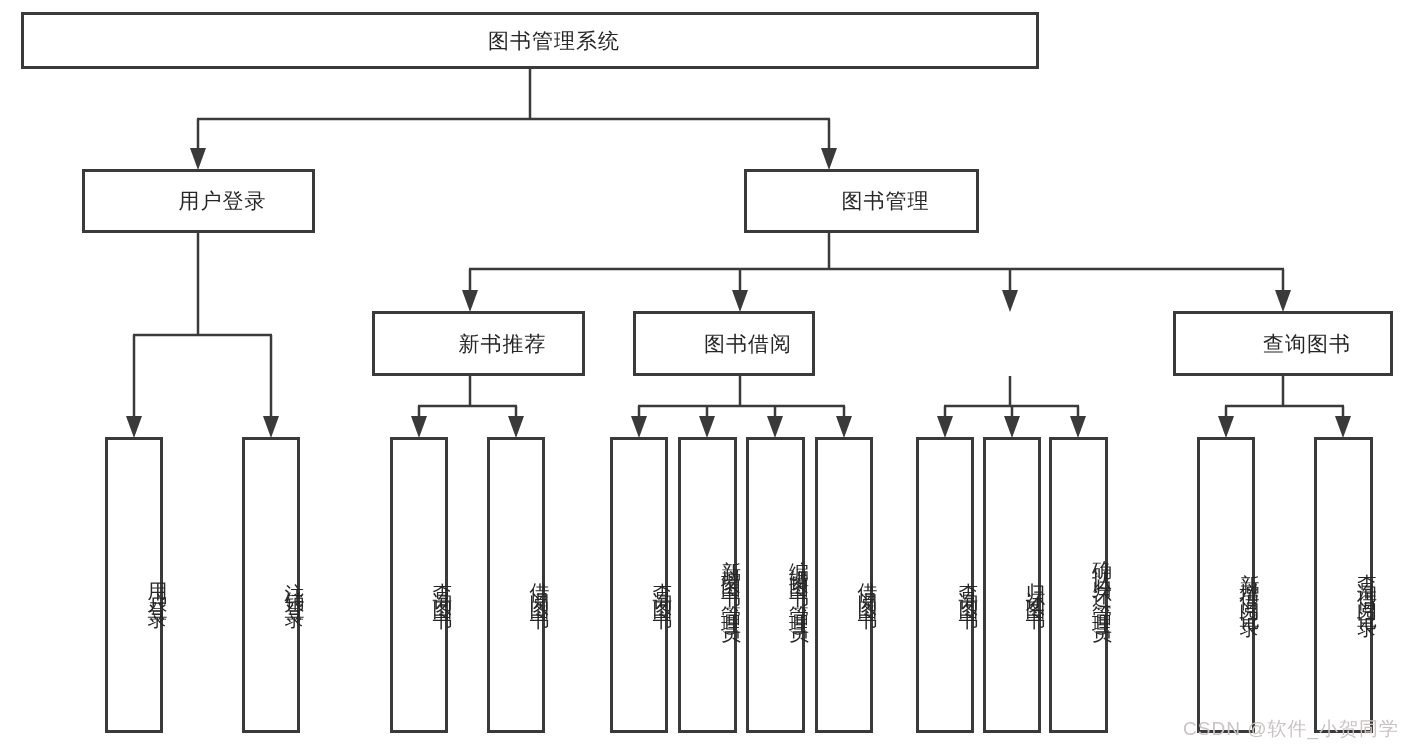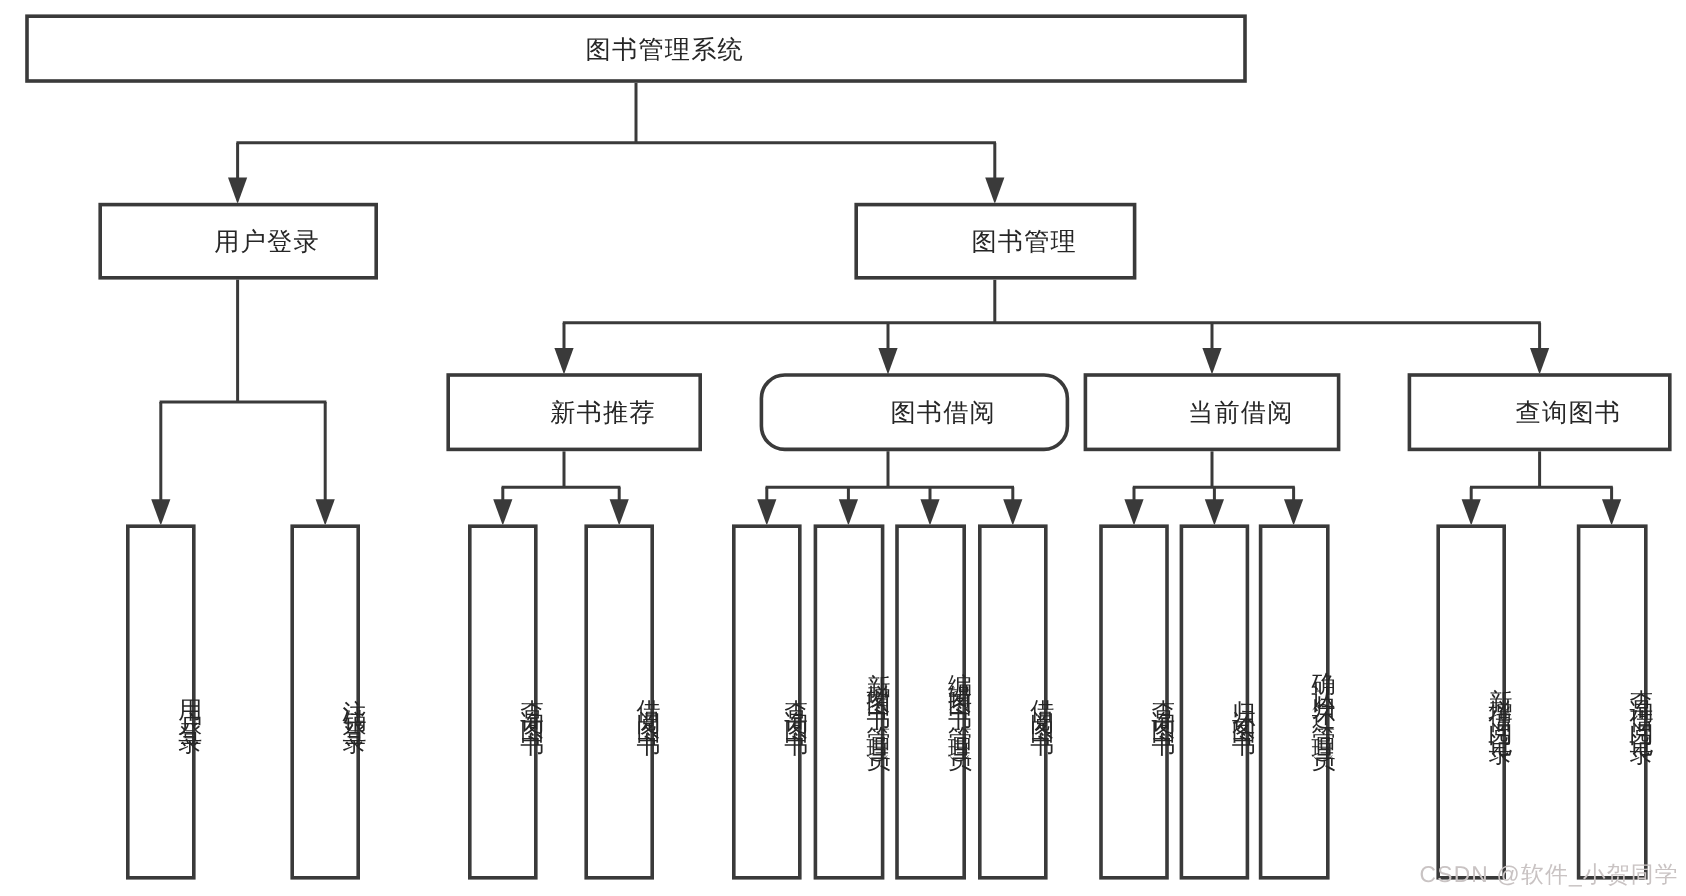--- a/index.html
+++ b/index.html
@@ -123,32 +123,29 @@
     </g>
   </svg>
 
   <div class="box" style="left:21px; top:12px; width:1018px; height:57px;">
     <span class="hlabel">图书管理系统</span>
   </div>
 
   <div class="box" style="left:82px; top:169px; width:233px; height:64px;">
     <span class="hlabel">用户登录</span>
   </div>
-  <div class="box" style="left:712px; top:169px; width:235px; height:64px;">
+  <div class="box" style="left:744px; top:169px; width:235px; height:64px;">
     <span class="hlabel">图书管理</span>
   </div>
 
   <div class="box" style="left:372px; top:311px; width:213px; height:65px;">
     <span class="hlabel">新书推荐</span>
   </div>
-  <div class="box" style="left:633px; top:311px; width:258px; height:65px;border-radius:21px;">
+  <div class="box" style="left:633px; top:311px; width:182px; height:65px;">
     <span class="hlabel">图书借阅</span>
-  </div>
-  <div class="box" style="left:903px; top:311px; width:214px; height:65px;">
-    <span class="hlabel">当前借阅</span>
   </div>
   <div class="box" style="left:1173px; top:311px; width:220px; height:65px;">
     <span class="hlabel">查询图书</span>
   </div>
 
   <div class="box leaf" style="left:105px; top:437px; width:58px; height:296px;">
     <span>用户登录</span>
   </div>
   <div class="box leaf" style="left:242px; top:437px; width:58px; height:296px;">
     <span>注销登录</span>

